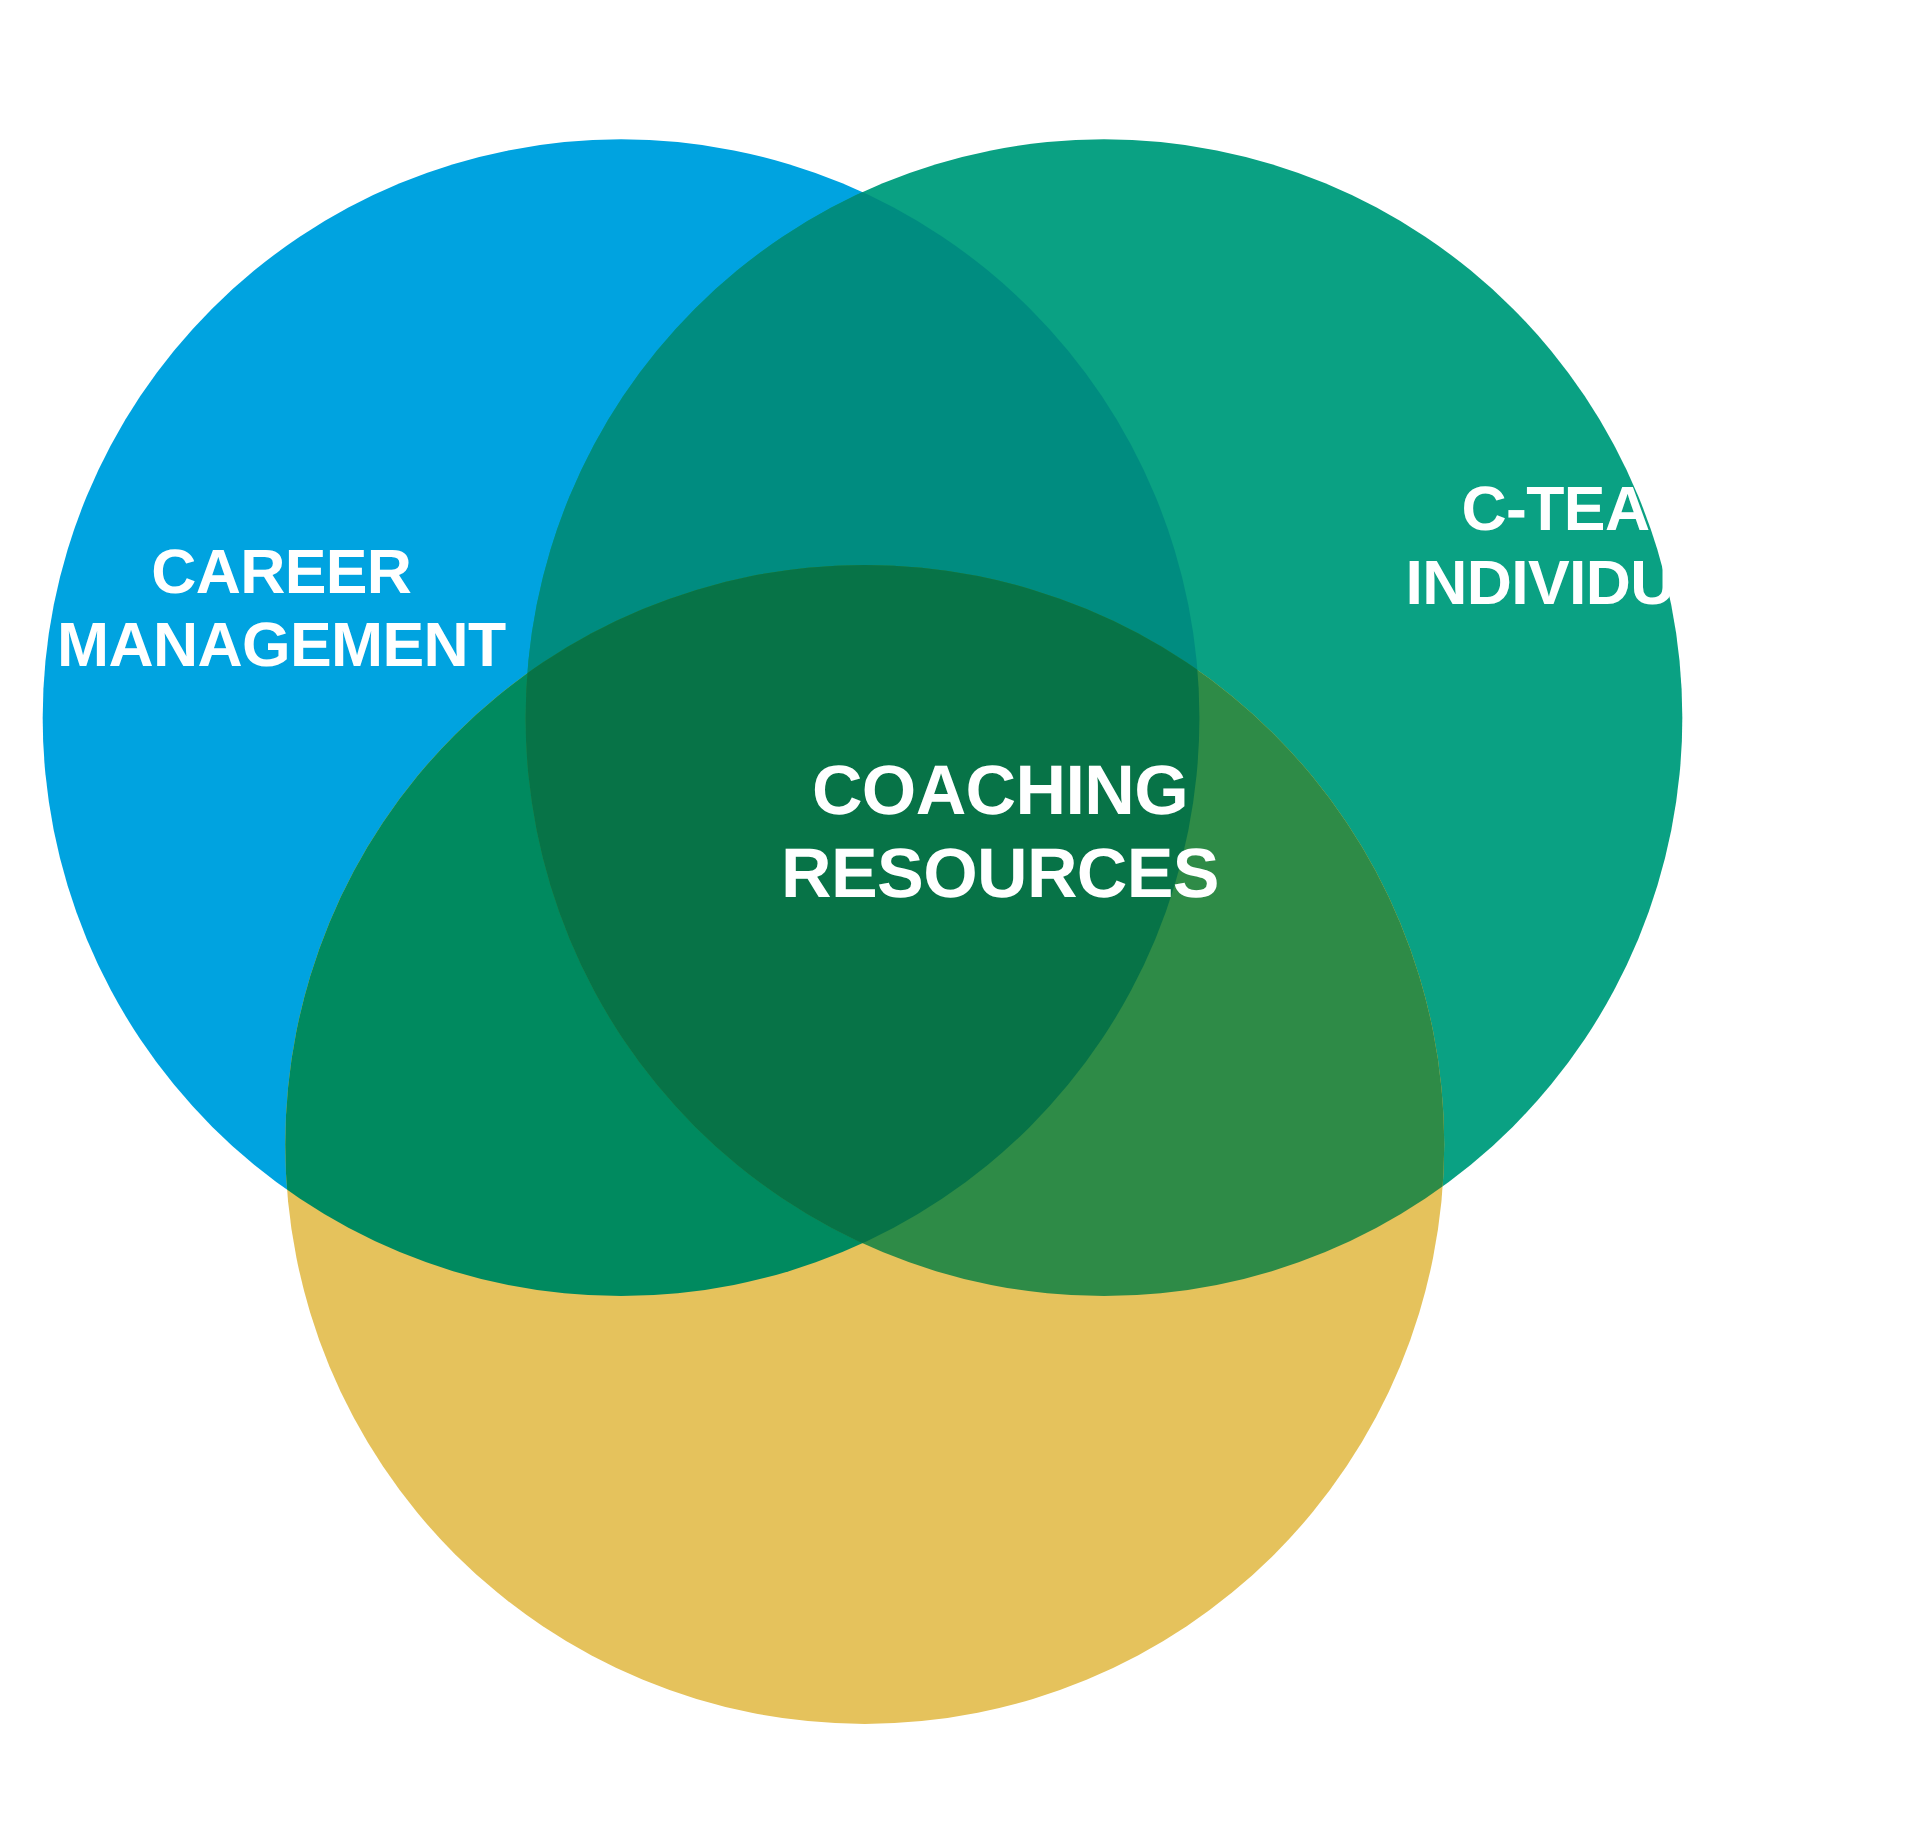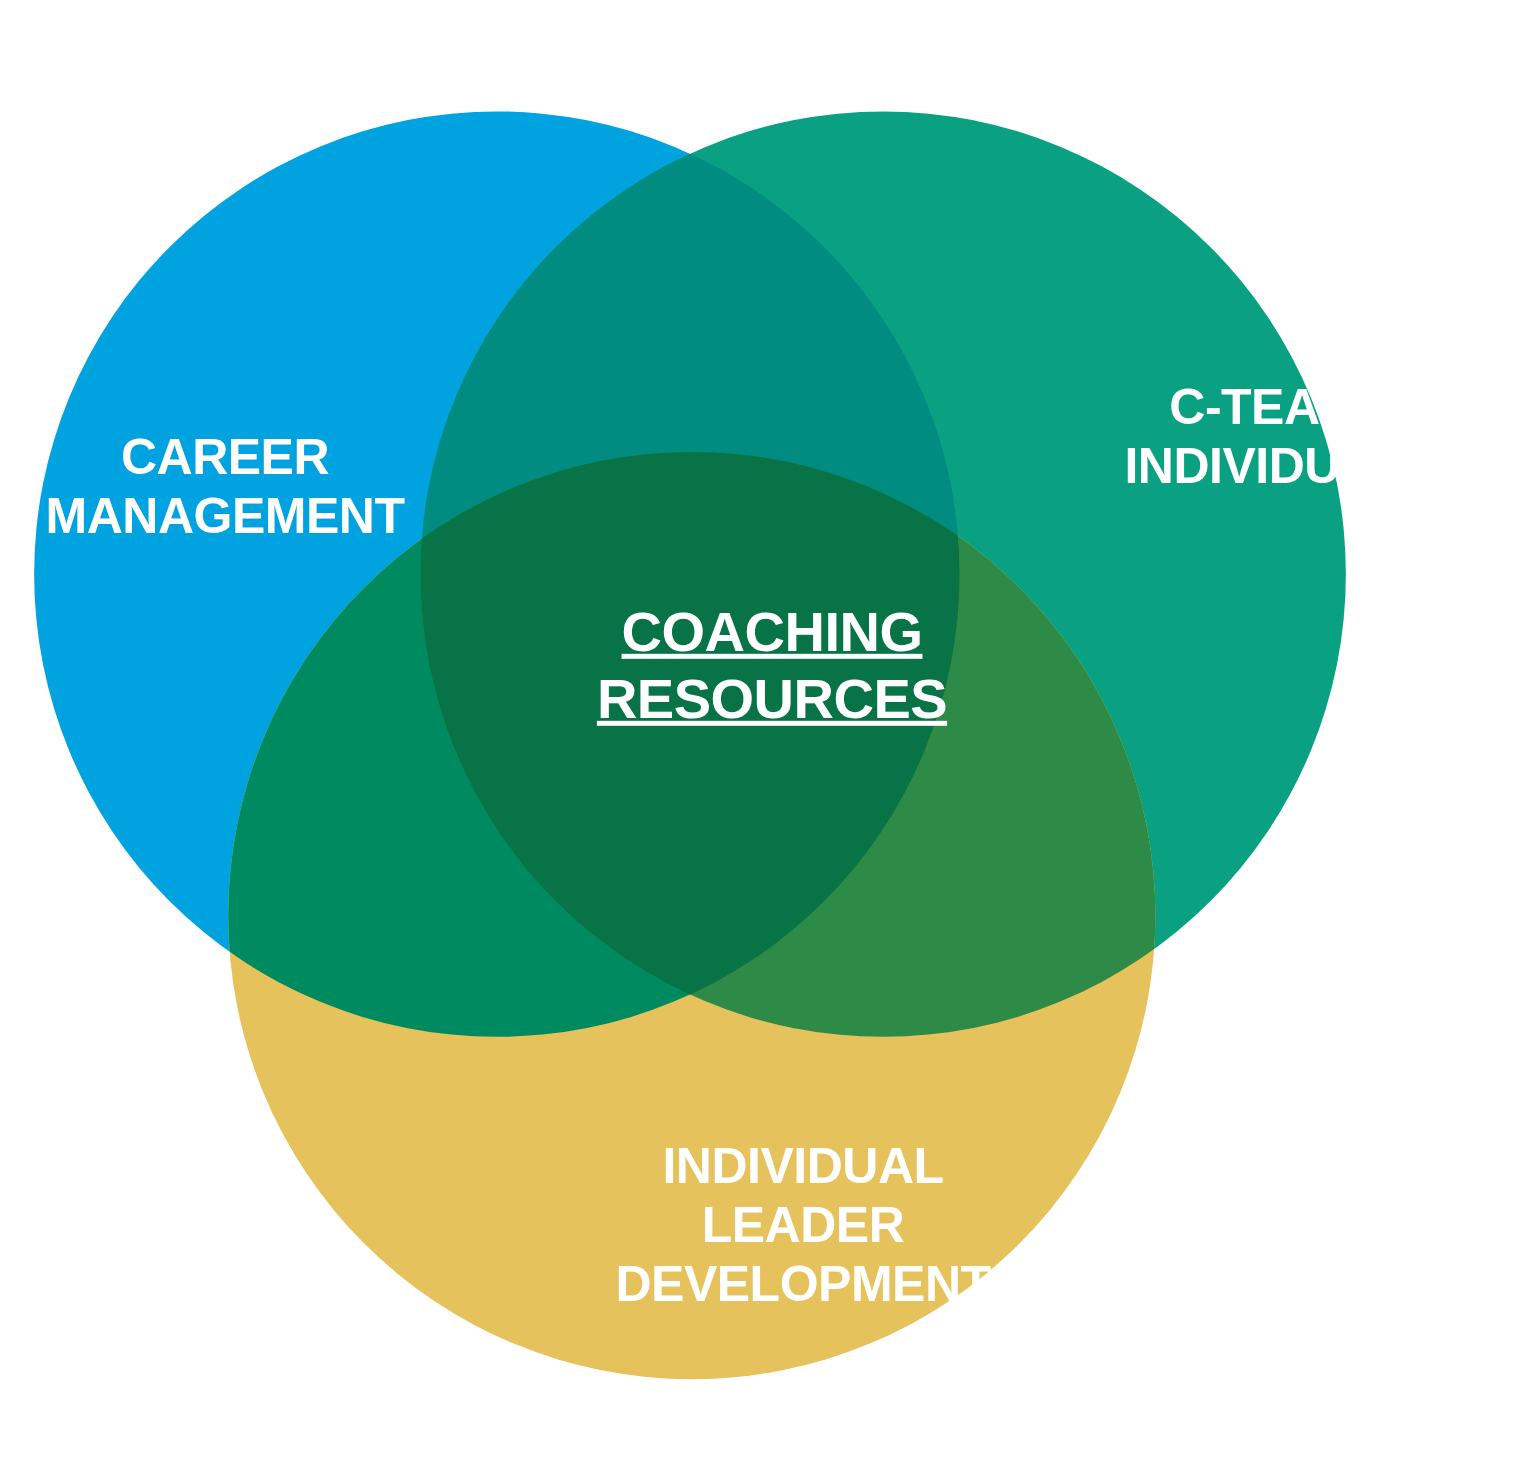--- a/index.html
+++ b/index.html
@@ -28,21 +28,21 @@
     color: #FFFFFF;
     font-weight: 700;
     text-align: center;
     white-space: pre-line;
     letter-spacing: -0.5px;
     line-height: 1.18;
     user-select: none;
   }
   .label-career      { left: 225px;  top: 487px;  font-size: 50px; }
   .label-cteam       { left: 1265px; top: 437px;  font-size: 50px; }
-  .label-coaching    { left: 772px;  top: 665px;  font-size: 56px; line-height: 1.2; text-decoration: underline; }
+  .label-coaching    { left: 800px;  top: 665px;  font-size: 56px; line-height: 1.2; }
   .label-individual  { left: 803px;  top: 1225px; font-size: 50px; }
 </style>
 </head>
 <body>
 
 <div class="stage">
 
   <svg class="venn-svg" viewBox="0 0 1536 1469" xmlns="http://www.w3.org/2000/svg">
     <defs>
       <clipPath id="clipBlue">
@@ -78,17 +78,14 @@
 
   <div class="venn-label label-career">CAREER
 MANAGEMENT</div>
 
   <div class="venn-label label-cteam">C-TEAM
 INDIVIDUAL</div>
 
   <div class="venn-label label-coaching">COACHING
 RESOURCES</div>
 
-  <div class="venn-label label-individual">INDIVIDUAL
-LEADER
-DEVELOPMENT</div>
 
 </div>
 
 </body></html>

